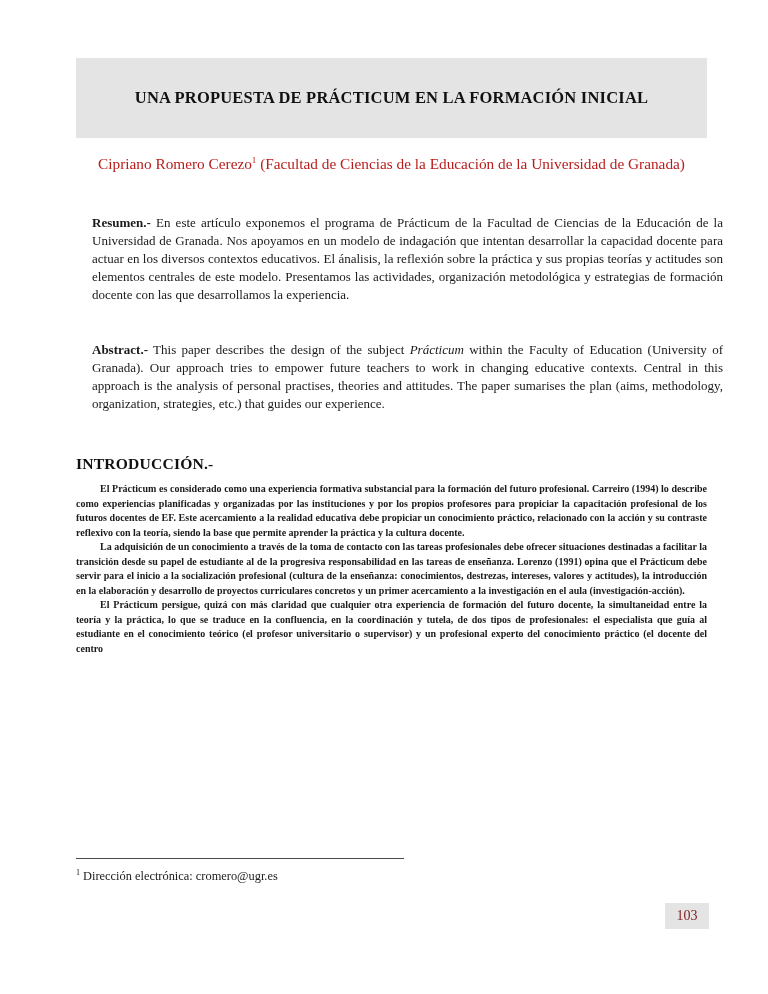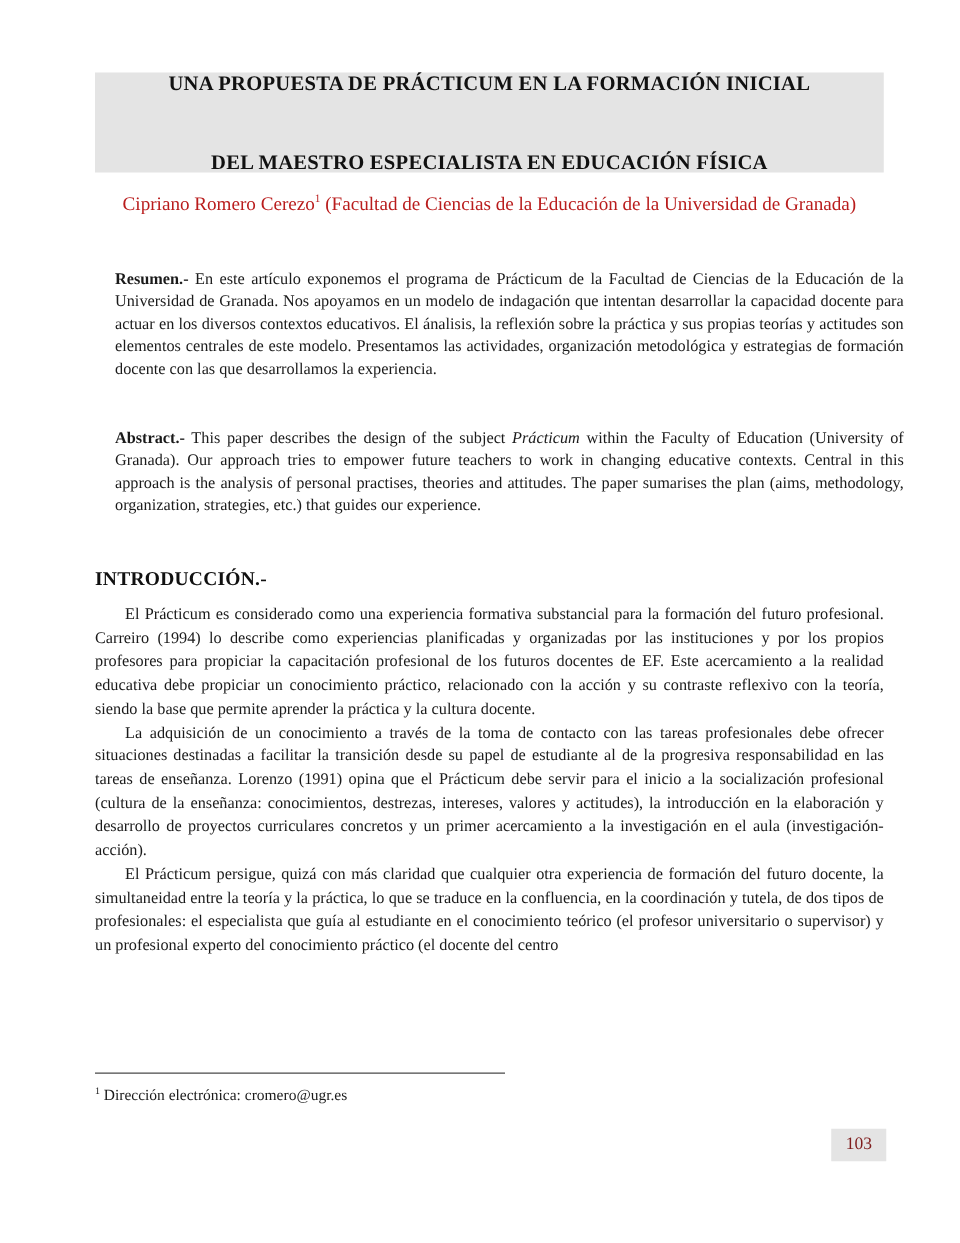--- a/index.html
+++ b/index.html
@@ -94,25 +94,26 @@
     letter-spacing: 0.2px;
     color: #111111;
   }
 
   
   .body-block {
     position: absolute;
     left: 76px;
     top: 482px;
     width: 631px;
-    font-size: 13px;
+    font-size: 10px;
     line-height: 1.455;
     text-align: justify;
     text-justify: inter-word;
     color: #1a1a1a;
+    font-weight: bold;
   }
   .body-block p {
     margin: 0;
     text-indent: 24px;
   }
 
   
   .footnote-rule {
     position: absolute;
     left: 76px;
@@ -162,21 +163,20 @@
     color: #7f1d1d;
   }
 </style>
 </head>
 <body>
 
 <div class="page">
 
   <div class="title-block">
     <div class="title-line">UNA PROPUESTA DE PRÁCTICUM EN LA FORMACIÓN INICIAL</div>
-    <div class="title-line">DEL MAESTRO ESPECIALISTA EN EDUCACIÓN FÍSICA</div>
   </div>
 
   <div class="author-block"><span>Cipriano Romero Cerezo</span><sup>1</sup><span> (Facultad de Ciencias de la Educación de la Universidad de Granada)</span></div>
 
   <div class="abstract-block" id="resumen"><b>Resumen.-</b><span> En este artículo exponemos el programa de Prácticum de la Facultad de Ciencias de la Educación de la Universidad de Granada. Nos apoyamos en un modelo de indagación que intentan desarrollar la capacidad docente para actuar en los diversos contextos educativos. El ánalisis, la reflexión sobre la práctica y sus propias teorías y actitudes son elementos centrales de este modelo. Presentamos las actividades, organización metodológica y estrategias de formación docente con las que desarrollamos la experiencia.</span></div>
 
   <div class="abstract-block" id="abstract"><b>Abstract.-</b><span> This paper describes the design of the subject </span><i>Prácticum</i><span> within the Faculty of Education (University of Granada). Our approach tries to empower future teachers to work in changing educative contexts. Central in this approach is the analysis of personal practises, theories and attitudes. The paper sumarises the plan (aims, methodology, organization, strategies, etc.) that guides our experience.</span></div>
 
   <div class="section-heading">INTRODUCCIÓN.-</div>
 

